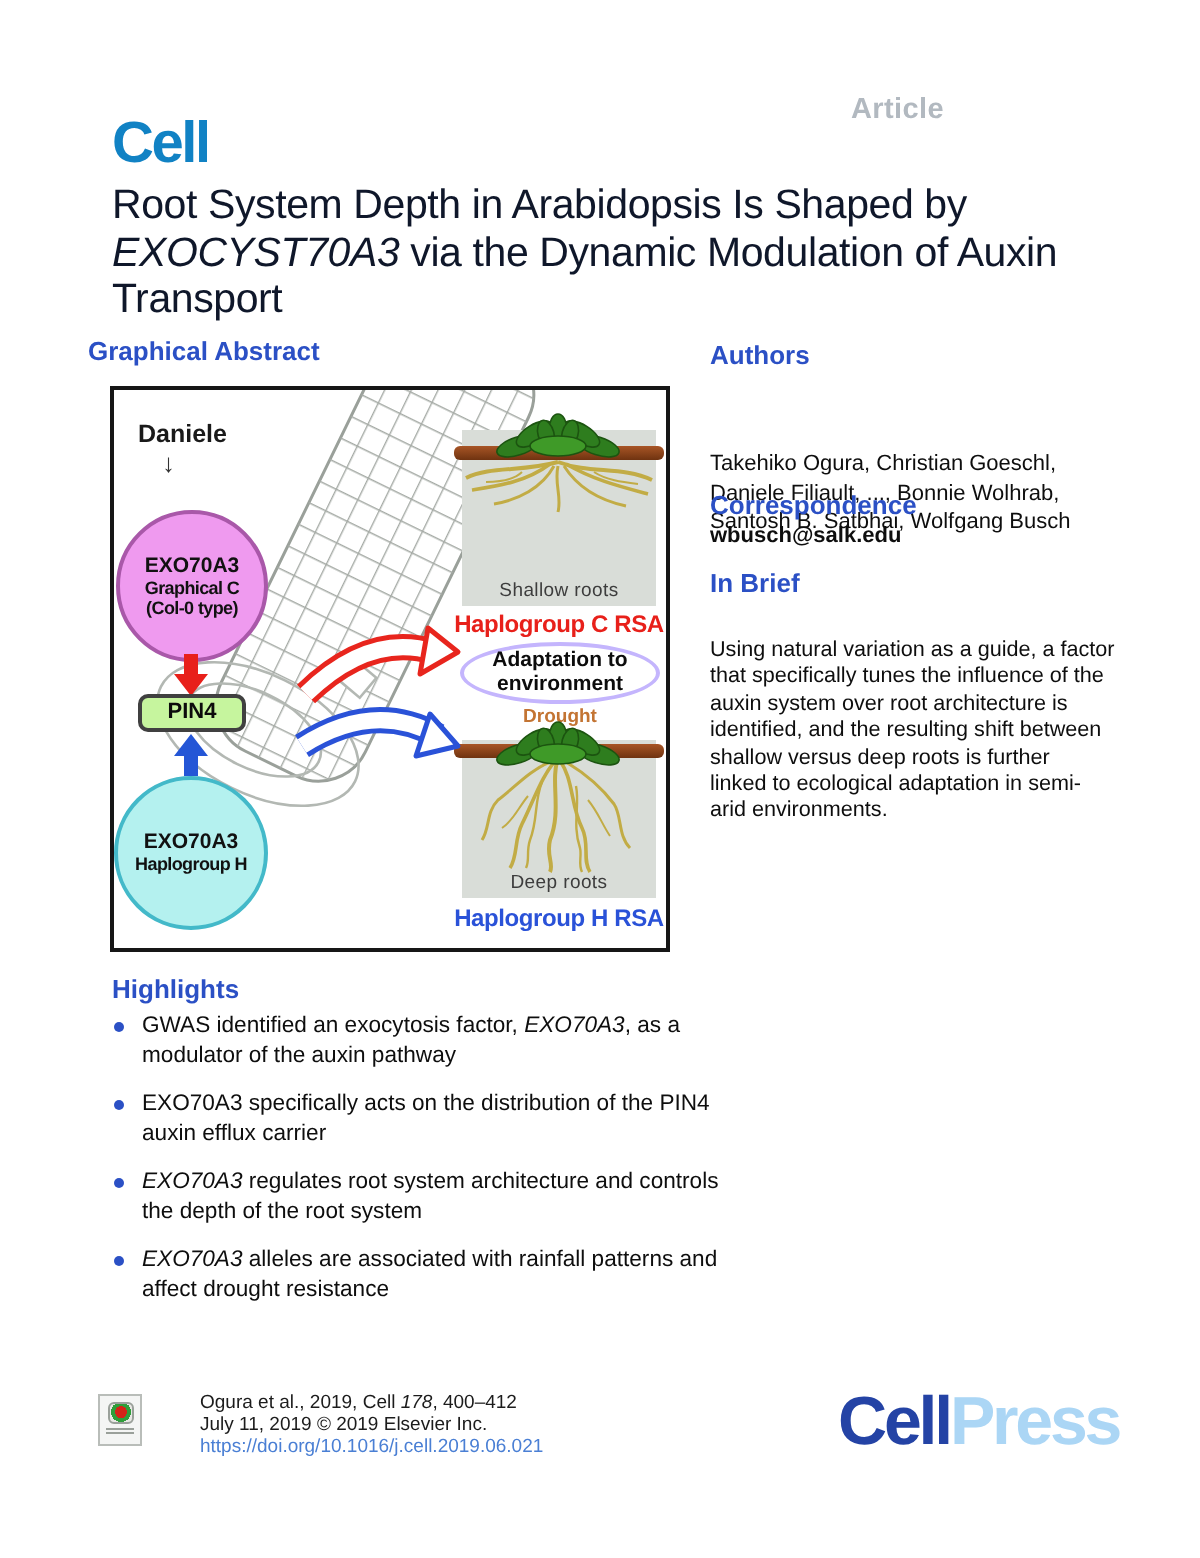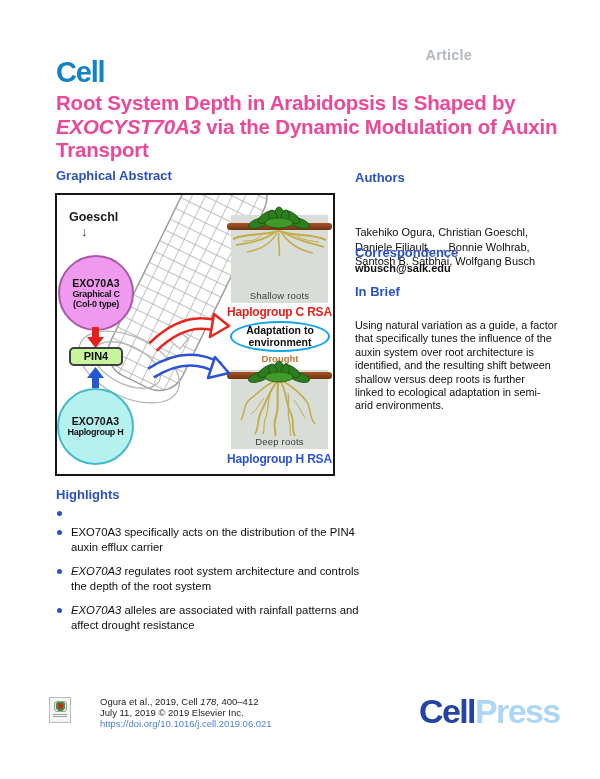--- a/index.html
+++ b/index.html
@@ -10,26 +10,26 @@
   }
   .abs{position:absolute;}
   .pre-line{white-space:pre-line;}
 
   
   #article-label{top:47px;left:400px;width:72px;text-align:right;
     font-size:14.5px;font-weight:600;color:#b2b9c0;letter-spacing:.2px;}
   #cell-logo{top:56px;left:56px;font-size:29px;font-weight:800;
     color:#1182c4;letter-spacing:-1.2px;}
   #title{top:91px;left:56px;width:502px;font-size:20.5px;line-height:23.5px;
-    font-weight:700;color:#ec4899;letter-spacing:-.2px;}
+    font-weight:400;color:#0f172a;letter-spacing:-.2px;}
 
   .section-heading{font-size:13px;font-weight:700;color:#2b50c5;}
 
   
-  #ga-heading{top:168px;left:56px;}
+  #ga-heading{top:168px;left:44px;}
   #figure{top:193px;left:55px;width:280px;height:283px;border:2px solid #161616;
     box-sizing:border-box;background:#fff;}
   #figure .layer{position:absolute;left:0;top:0;width:276px;height:279px;}
   .z1{z-index:1}.z3{z-index:3}
   .fig-el{position:absolute;z-index:2;}
 
   #gravity-label{left:12px;top:15px;font-size:12.5px;font-weight:700;color:#1a1a1a;}
   #gravity-arrow{left:24px;top:29px;font-size:13px;color:#333;}
 
   .bubble{border-radius:50%;text-align:center;box-sizing:border-box;
@@ -56,21 +56,21 @@
   .plant{position:absolute;left:14px;width:68px;height:26px;z-index:4;}
   .roots{position:absolute;left:0;z-index:2;}
   .panel-caption{position:absolute;left:0;width:100%;text-align:center;
     font-size:9.5px;color:#3d3d3d;z-index:4;letter-spacing:.2px;}
 
   .rsa-label{position:absolute;z-index:2;width:117px;text-align:center;
     font-size:12px;font-weight:700;letter-spacing:-.2px;}
   #rsa-c{left:164px;top:110px;color:#e8201a;}
   #rsa-h{left:164px;top:257px;color:#2a52d8;}
 
-  #adapt-oval{left:173px;top:126px;width:100px;height:31px;border:2px solid #0ea5e9;
+  #adapt-oval{left:173px;top:126px;width:100px;height:31px;border:2px solid #c4b5fd;
     border-radius:50%;background:#fff;box-sizing:border-box;text-align:center;
     font-size:10.5px;font-weight:700;line-height:1.12;color:#0c0c0c;
     display:flex;flex-direction:column;justify-content:center;z-index:2;}
   #drought-label{left:173px;top:158px;width:100px;text-align:center;
     font-size:9.5px;font-weight:700;color:#c37433;z-index:2;}
 
   
   #highlights-heading{top:487px;left:56px;}
   #highlights-list{top:506px;left:56px;width:312px;}
   .hl-item{display:flex;margin-bottom:9px;}
@@ -136,21 +136,21 @@
       <path d="M96 152 Q 128 121, 160 131" stroke="#ffffff" stroke-width="8" fill="none"></path>
       <polygon points="157,119 172,131 153,142" fill="#ffffff" stroke="#e8251d" stroke-width="2.5" stroke-linejoin="round"></polygon>
     </g>
     <g>
       <path d="M94 178 Q 130 155, 162 173" stroke="#2a52d8" stroke-width="13" fill="none"></path>
       <path d="M94 178 Q 130 155, 162 173" stroke="#ffffff" stroke-width="8" fill="none"></path>
       <polygon points="158,162 172,178 151,183" fill="#ffffff" stroke="#2a52d8" stroke-width="2.5" stroke-linejoin="round"></polygon>
     </g>
   </svg>
 
-  <div class="fig-el" id="gravity-label">Goeschl</div>
+  <div class="fig-el" id="gravity-label">Daniele</div>
   <div class="fig-el" id="gravity-arrow">↓</div>
 
   <div class="fig-el bubble" id="exo-c">
     <span class="l1">EXO70A3</span>
     <span class="l2">Graphical C</span>
     <span class="l3">(Col-0 type)</span>
   </div>
 
   <svg class="fig-el" id="arrow-down-red" width="17" height="21" viewBox="0 0 17 21">
     <path d="M5 0 h7 v10 h5 L8.5 21 0 10 h5 z" fill="#e8201a"></path>
@@ -250,20 +250,22 @@
 auxin system over root architecture is
 identified, and the resulting shift between
 shallow versus deep roots is further
 linked to ecological adaptation in semi-
 arid environments.</div>
 
 <div class="abs section-heading" id="highlights-heading">Highlights</div>
 <div class="abs" id="highlights-list">
   <div class="hl-item">
     <span class="hl-dot"></span>
+    <p class="hl-text" style="margin:0"><span>GWAS identified an exocytosis factor, </span><i>EXO70A3</i><span>, as a
+modulator of the auxin pathway</span></p>
   </div>
   <div class="hl-item">
     <span class="hl-dot"></span>
     <p class="hl-text" style="margin:0"><span>EXO70A3 specifically acts on the distribution of the PIN4
 auxin efflux carrier</span><i></i><span></span></p>
   </div>
   <div class="hl-item">
     <span class="hl-dot"></span>
     <p class="hl-text" style="margin:0"><span></span><i>EXO70A3</i><span> regulates root system architecture and controls
 the depth of the root system</span></p>

